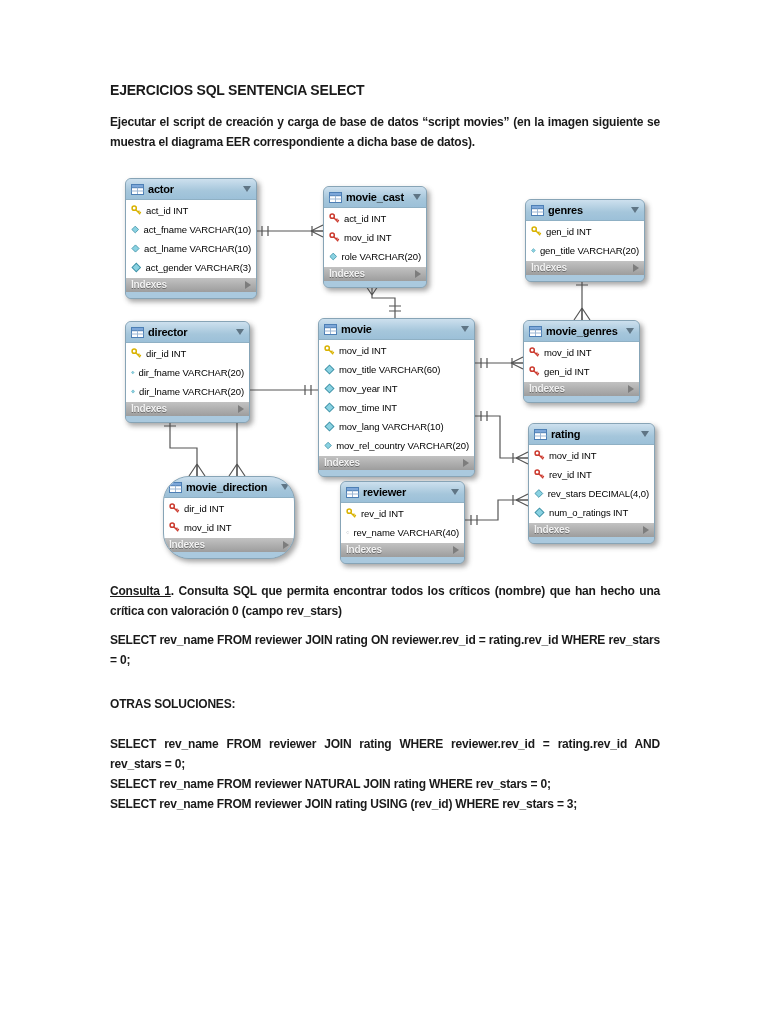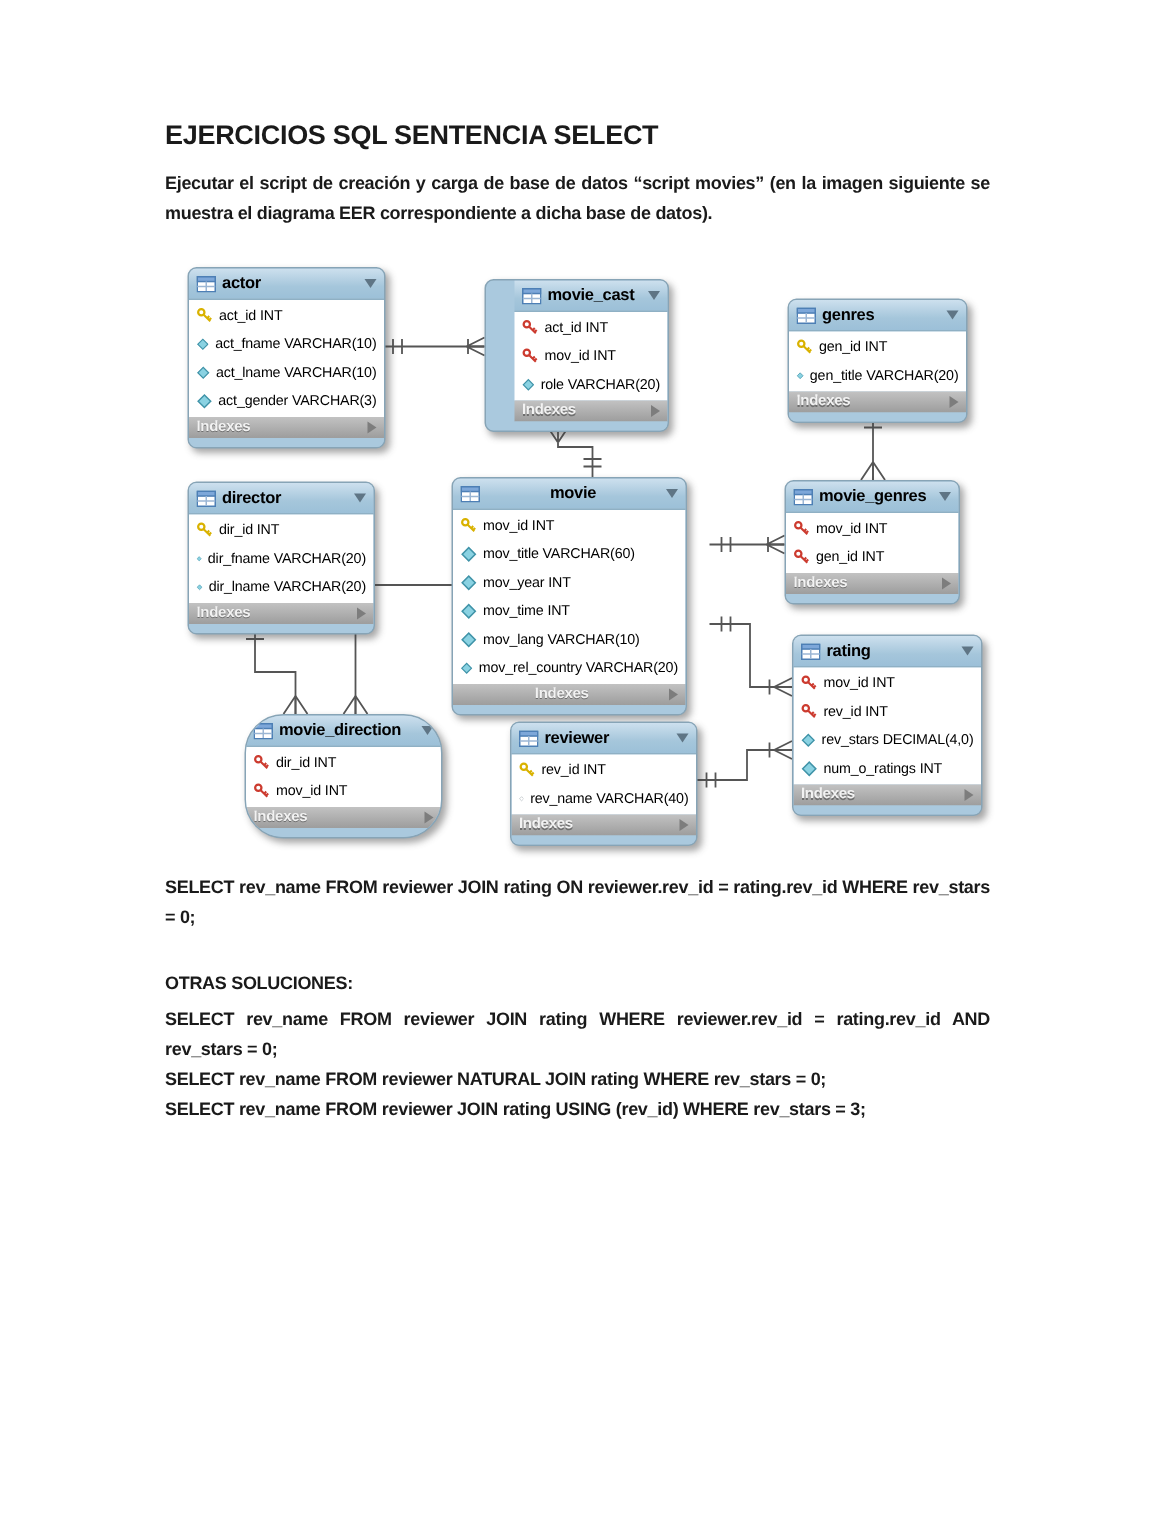--- a/index.html
+++ b/index.html
@@ -9,27 +9,27 @@
     background:#ffffff;
     font-family:"Liberation Sans",sans-serif;
     color:#1a1a1a;
     overflow:hidden;
     margin:0 auto;
   }
   .content{
     position:absolute;left:110px;top:80px;width:550px;
     font-weight:bold;font-size:12px;line-height:20px;letter-spacing:-0.2px;
   }
-  h1.doc-title{font-size:18px;margin:0 0 12px 0;letter-spacing:-0.2px;}
+  h1.doc-title{font-size:14px;margin:0 0 12px 0;letter-spacing:-0.2px;}
   p{margin:0;text-align:justify;}
   p.gap-sm{margin-bottom:9px;}
   p.gap-md{margin-bottom:4px;}
   .underline{text-decoration:underline;}
   .sql-block{margin-bottom:24px;}
-  .otras{margin-bottom:4px;text-align:left;}
+  .otras{margin-bottom:20px;text-align:left;}
 
   
   .diagram{position:relative;width:550px;height:395px;margin:16px 0 18px 0;font-weight:normal;}
   .connectors{position:absolute;left:0;top:0;z-index:0;}
   .db-table{
     position:absolute;z-index:1;
     border:1px solid #87a4b6;border-radius:6px;
     background:#aac9de;
     box-shadow:2.5px 3px 5px rgba(60,60,60,0.45);
     overflow:hidden;
@@ -128,21 +128,21 @@
      </svg>
          <span>act_gender VARCHAR(3)</span>
        </div>
           </div>
        <div class="db-footer">
          <span class="lbl">Indexes</span>
          <span class="tri-right"></span>
        </div>
        <div class="db-strip"></div>
         </div>
-        <div class="db-table" style="left: 213px; top: 18px; width: 102px; padding-left: 19px;">
+        <div class="db-table" style="left: 213px; top: 18px; width: 102px;">
           <div class="db-header">
          <svg width="13" height="11" viewBox="0 0 13 11">
        <rect x="0.5" y="0.5" width="12" height="10" fill="#ffffff" stroke="#4d7fb5"></rect>
        <rect x="0.5" y="0.5" width="12" height="3.2" fill="#7da7d9" stroke="#4d7fb5"></rect>
        <line x1="6.5" y1="3.7" x2="6.5" y2="10" stroke="#9bb6d4"></line>
        <line x1="0.5" y1="7" x2="12.5" y2="7" stroke="#9bb6d4"></line>
      </svg>
          <span class="db-title">movie_cast</span>
          <span class="tri-down"></span>
        </div>
@@ -237,21 +237,21 @@
      </svg>
          <span>dir_lname VARCHAR(20)</span>
        </div>
           </div>
        <div class="db-footer">
          <span class="lbl">Indexes</span>
          <span class="tri-right"></span>
        </div>
        <div class="db-strip"></div>
         </div>
-        <div class="db-table" style="left: 191px; top: 150px; width: 155px; text-align: center;">
+        <div class="db-table" style="left: 208px; top: 150px; width: 155px;">
           <div class="db-header">
          <svg width="13" height="11" viewBox="0 0 13 11">
        <rect x="0.5" y="0.5" width="12" height="10" fill="#ffffff" stroke="#4d7fb5"></rect>
        <rect x="0.5" y="0.5" width="12" height="3.2" fill="#7da7d9" stroke="#4d7fb5"></rect>
        <line x1="6.5" y1="3.7" x2="6.5" y2="10" stroke="#9bb6d4"></line>
        <line x1="0.5" y1="7" x2="12.5" y2="7" stroke="#9bb6d4"></line>
      </svg>
          <span class="db-title">movie</span>
          <span class="tri-down"></span>
        </div>
@@ -439,20 +439,21 @@
           </div>
        <div class="db-footer">
          <span class="lbl">Indexes</span>
          <span class="tri-right"></span>
        </div>
        <div class="db-strip"></div>
         </div>
       </div>
 
 
+    <p class="gap-sm"><span class="underline">Consulta 1</span><span>. Consulta SQL que permita encontrar todos los críticos (nombre) que han hecho una crítica con valoración 0 (campo rev_stars)</span></p>
 
     <p class="sql-block">SELECT rev_name FROM reviewer JOIN rating ON reviewer.rev_id = rating.rev_id WHERE rev_stars = 0;</p>
 
     <p class="otras">OTRAS SOLUCIONES:</p>
 
     <p>SELECT rev_name FROM reviewer JOIN rating WHERE reviewer.rev_id = rating.rev_id AND rev_stars = 0;</p>
     <p>SELECT rev_name FROM reviewer NATURAL JOIN rating WHERE rev_stars = 0;</p>
     <p>SELECT rev_name FROM reviewer JOIN rating USING (rev_id) WHERE rev_stars = 3;</p>
 
   </div>

